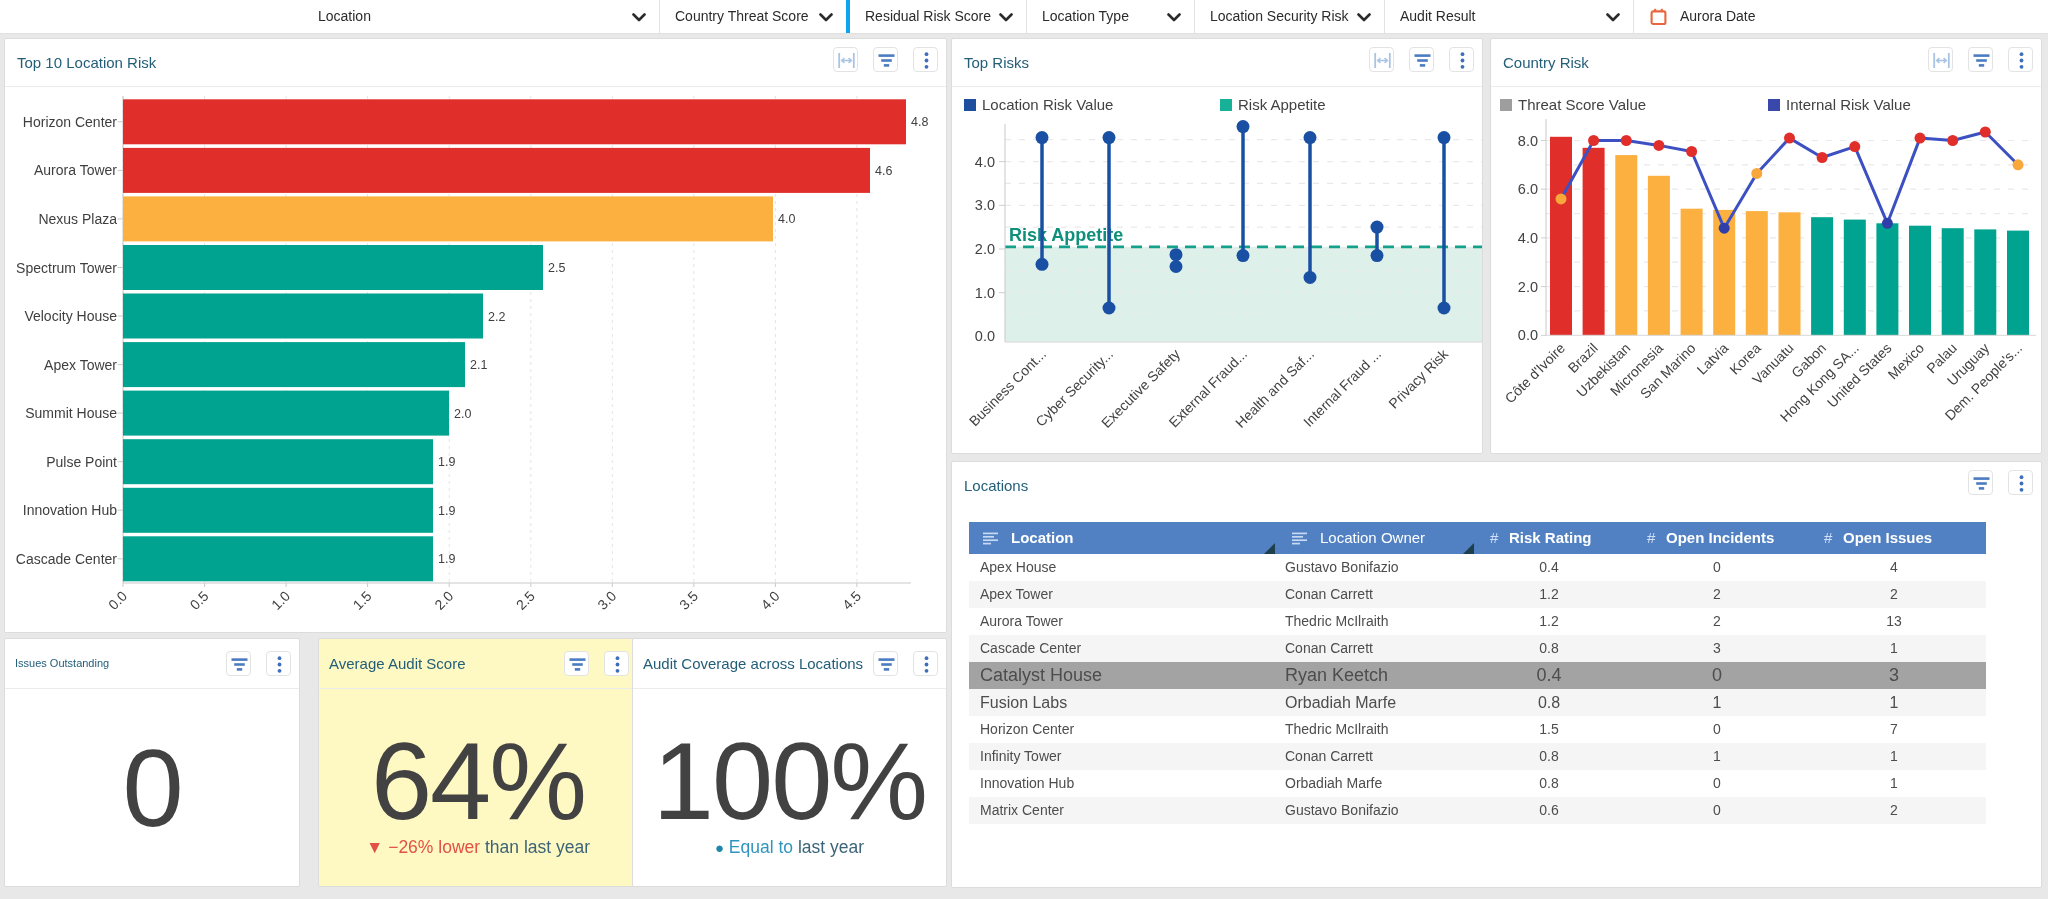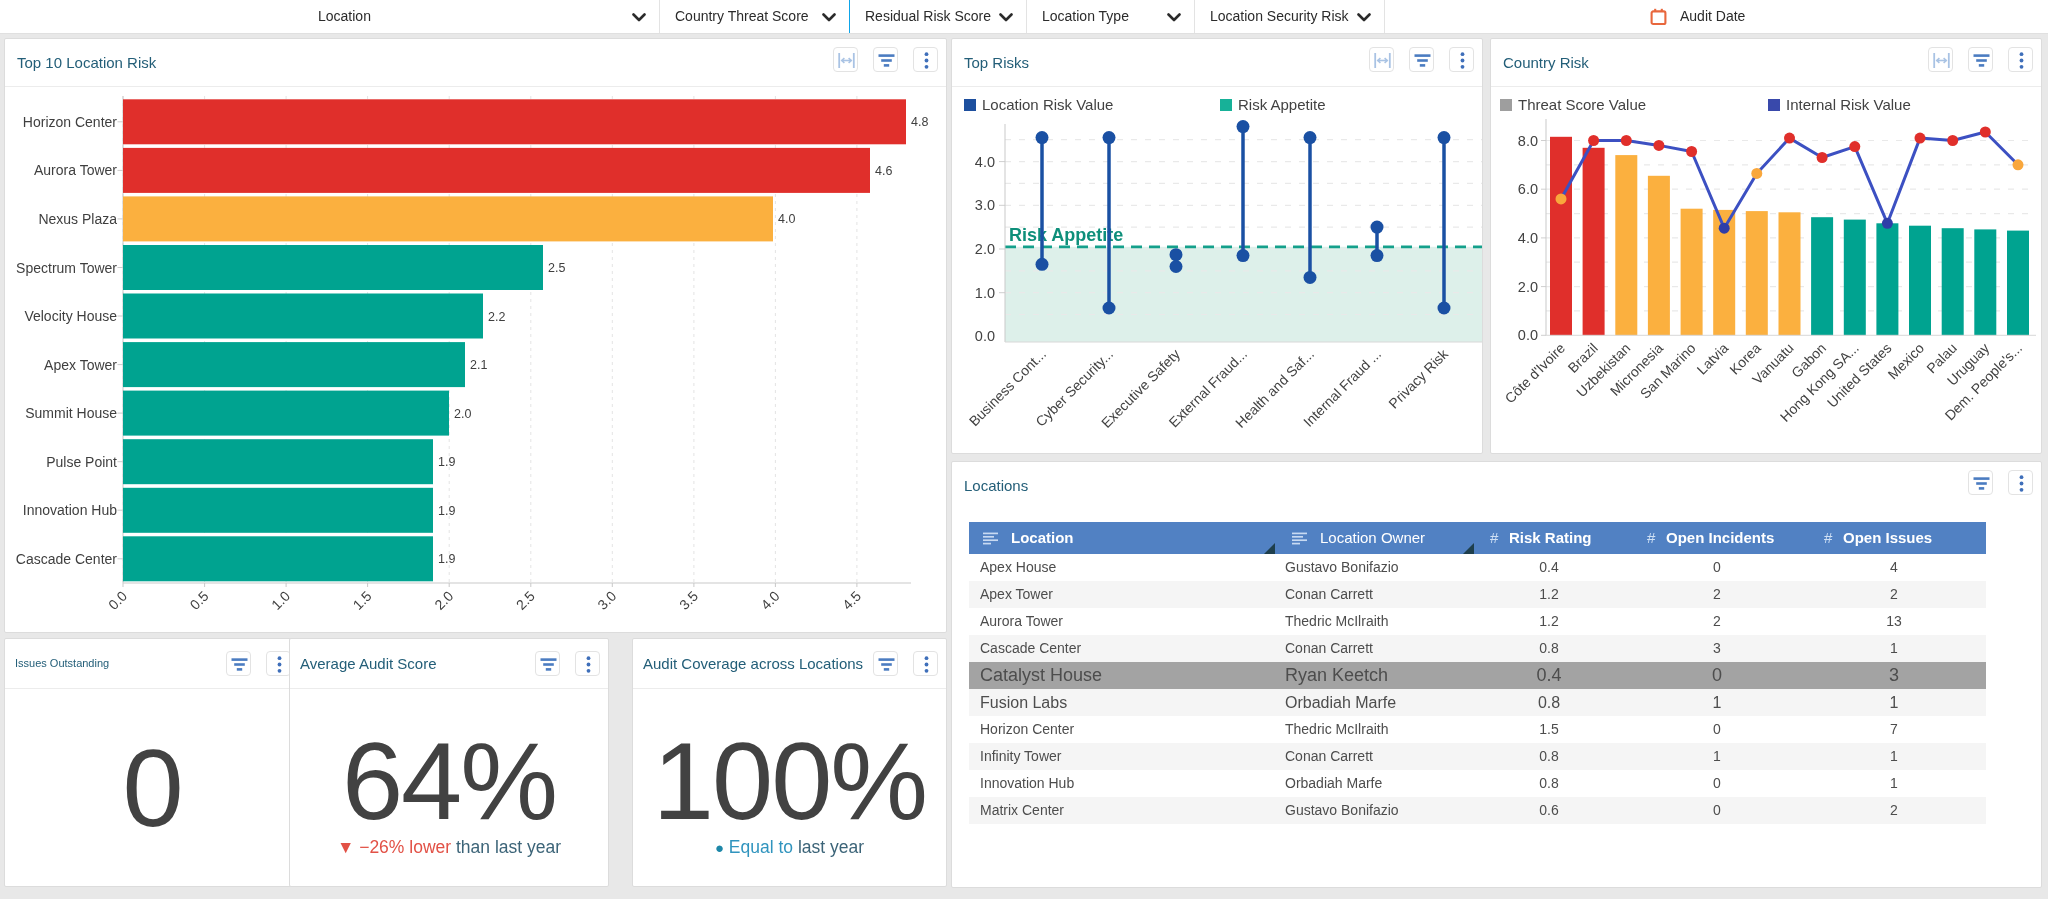--- a/index.html
+++ b/index.html
@@ -5,51 +5,57 @@
 body{font-family:"Liberation Sans",sans-serif;background:#e8e8e8;position:relative}
 svg text{font-family:"Liberation Sans",sans-serif}
 </style></head><body>
 <div style="position:absolute;left:0;top:0;width:2048px;height:34px;background:#fff;border-bottom:1px solid #e0e0e0">
 <div style="position:absolute;left:303px;top:0;width:357px;height:33px;border-right:1px solid #e3e3e3;">
       <span style="position:absolute;left:15px;top:0;line-height:33px;font-size:14px;color:#2b2b2b">Location</span>
       <svg width="14" height="9" viewBox="0 0 14 9" style="position:absolute;right:13px;top:13px">
         <path d="M1.5 1.5 L7 7 L12.5 1.5" fill="none" stroke="#2b2b2b" stroke-width="2.6" stroke-linecap="round" stroke-linejoin="round"></path>
       </svg>
     </div>
-<div style="position:absolute;left:660px;top:0;width:190px;height:33px;border-right:1px solid #0ea5e9;">
+<div style="position:absolute;left:660px;top:0;width:190px;height:33px;border-right:4px solid #0ea5e9;">
       <span style="position:absolute;left:15px;top:0;line-height:33px;font-size:14px;color:#2b2b2b">Country Threat Score</span>
       <svg width="14" height="9" viewBox="0 0 14 9" style="position:absolute;right:13px;top:13px">
         <path d="M1.5 1.5 L7 7 L12.5 1.5" fill="none" stroke="#2b2b2b" stroke-width="2.6" stroke-linecap="round" stroke-linejoin="round"></path>
       </svg>
     </div>
 <div style="position:absolute;left:850px;top:0;width:177px;height:33px;border-right:1px solid #e3e3e3;">
       <span style="position:absolute;left:15px;top:0;line-height:33px;font-size:14px;color:#2b2b2b">Residual Risk Score</span>
       <svg width="14" height="9" viewBox="0 0 14 9" style="position:absolute;right:13px;top:13px">
         <path d="M1.5 1.5 L7 7 L12.5 1.5" fill="none" stroke="#2b2b2b" stroke-width="2.6" stroke-linecap="round" stroke-linejoin="round"></path>
       </svg>
     </div>
 <div style="position:absolute;left:1027px;top:0;width:168px;height:33px;border-right:1px solid #e3e3e3;">
       <span style="position:absolute;left:15px;top:0;line-height:33px;font-size:14px;color:#2b2b2b">Location Type</span>
       <svg width="14" height="9" viewBox="0 0 14 9" style="position:absolute;right:13px;top:13px">
         <path d="M1.5 1.5 L7 7 L12.5 1.5" fill="none" stroke="#2b2b2b" stroke-width="2.6" stroke-linecap="round" stroke-linejoin="round"></path>
       </svg>
     </div>
 <div style="position:absolute;left:1195px;top:0;width:190px;height:33px;border-right:1px solid #e3e3e3;">
       <span style="position:absolute;left:15px;top:0;line-height:33px;font-size:14px;color:#2b2b2b">Location Security Risk</span>
+      <svg width="14" height="9" viewBox="0 0 14 9" style="position:absolute;right:13px;top:13px">
+        <path d="M1.5 1.5 L7 7 L12.5 1.5" fill="none" stroke="#2b2b2b" stroke-width="2.6" stroke-linecap="round" stroke-linejoin="round"></path>
+      </svg>
+    </div>
+<div style="position:absolute;left:1385px;top:0;width:249px;height:33px;border-right:1px solid #e3e3e3;">
+      <span style="position:absolute;left:15px;top:0;line-height:33px;font-size:14px;color:#2b2b2b">Audit Result</span>
       <svg width="14" height="9" viewBox="0 0 14 9" style="position:absolute;right:13px;top:13px">
         <path d="M1.5 1.5 L7 7 L12.5 1.5" fill="none" stroke="#2b2b2b" stroke-width="2.6" stroke-linecap="round" stroke-linejoin="round"></path>
       </svg>
     </div>
 <div style="position:absolute;left:1634px;top:0;width:414px;height:33px;">
       <svg width="17" height="18" viewBox="0 0 17 18" style="position:absolute;left:16px;top:8px">
         <rect x="1.6" y="3.4" width="13.8" height="12.6" rx="1.6" fill="none" stroke="#e8673d" stroke-width="2.1"></rect>
         <line x1="5.2" y1="0.8" x2="5.2" y2="3.4" stroke="#e8673d" stroke-width="2.1"></line>
         <line x1="11.8" y1="0.8" x2="11.8" y2="3.4" stroke="#e8673d" stroke-width="2.1"></line>
       </svg>
-      <span style="position:absolute;left:46px;top:0;line-height:33px;font-size:14px;color:#2b2b2b">Audit Date</span>
+      <span style="position:absolute;left:46px;top:0;line-height:33px;font-size:14px;color:#2b2b2b">Aurora Date</span>
     </div>
 </div>
 <div style="position:absolute;left:4px;top:38px;width:943px;height:595px;background:#fff;border:1px solid #dcdcdc;border-radius:2px">
     <div style="position:absolute;left:12px;top:0;height:47px;line-height:47px;font-size:15px;color:#235e78">Top 10 Location Risk</div>
     <div style="position:absolute;left:0;top:47px;width:100%;height:1px;background:#ececec"></div>
     <div style="position:absolute;left:908px;top:8px;width:25px;height:25px;border:1px solid #e3e3e3;border-radius:4px;background:#fff;text-align:center"><svg width="5" height="17" viewBox="0 0 5 17" style="margin:4px 10px">
         <circle cx="2.5" cy="2.2" r="1.9" fill="#3f6fba"></circle>
         <circle cx="2.5" cy="8.5" r="1.9" fill="#3f6fba"></circle>
         <circle cx="2.5" cy="14.8" r="1.9" fill="#3f6fba"></circle>
       </svg></div>
@@ -150,21 +156,21 @@
       </svg></div>
     <div style="position:absolute;left:261px;top:12px;width:25px;height:25px;border:1px solid #e3e3e3;border-radius:4px;background:#fff;text-align:center"><svg width="5" height="17" viewBox="0 0 5 17" style="margin:4px 10px">
         <circle cx="2.5" cy="2.2" r="1.9" fill="#3f6fba"></circle>
         <circle cx="2.5" cy="8.5" r="1.9" fill="#3f6fba"></circle>
         <circle cx="2.5" cy="14.8" r="1.9" fill="#3f6fba"></circle>
       </svg></div>
     <div style="position:absolute;left:0;top:50px;width:100%;height:197px;display:flex;flex-direction:column;align-items:center;justify-content:center">
       <div style="font-size:110px;color:#424242;line-height:1.0;letter-spacing:-2px;margin-top:0px">0</div>
     </div>
   </div>
-<div style="position:absolute;left:289px;top:638px;width:320px;height:249px;background:#ffffff;border:1px solid #dcdcdc;border-radius:2px">
+<div style="position:absolute;left:318px;top:638px;width:320px;height:249px;background:#fef9c3;border:1px solid #dcdcdc;border-radius:2px">
     <div style="position:absolute;left:10px;top:0;height:49px;line-height:49px;font-size:15px;color:#235e78">Average Audit Score</div>
     <div style="position:absolute;left:0;top:49px;width:100%;height:1px;background:#ececec"></div>
     <div style="position:absolute;left:245px;top:12px;width:25px;height:25px;border:1px solid #e3e3e3;border-radius:4px;background:#fff;text-align:center"><svg width="17" height="13" viewBox="0 0 17 13" style="margin:6px 4px">
         <line x1="0.5" y1="1.6" x2="16.5" y2="1.6" stroke="#4b7cc1" stroke-width="2.6"></line>
         <line x1="3.2" y1="6.5" x2="13.8" y2="6.5" stroke="#4b7cc1" stroke-width="2.6"></line>
         <line x1="5.8" y1="11.4" x2="11.2" y2="11.4" stroke="#4b7cc1" stroke-width="2.6"></line>
       </svg></div>
     <div style="position:absolute;left:285px;top:12px;width:25px;height:25px;border:1px solid #e3e3e3;border-radius:4px;background:#fff;text-align:center"><svg width="5" height="17" viewBox="0 0 5 17" style="margin:4px 10px">
         <circle cx="2.5" cy="2.2" r="1.9" fill="#3f6fba"></circle>
         <circle cx="2.5" cy="8.5" r="1.9" fill="#3f6fba"></circle>

